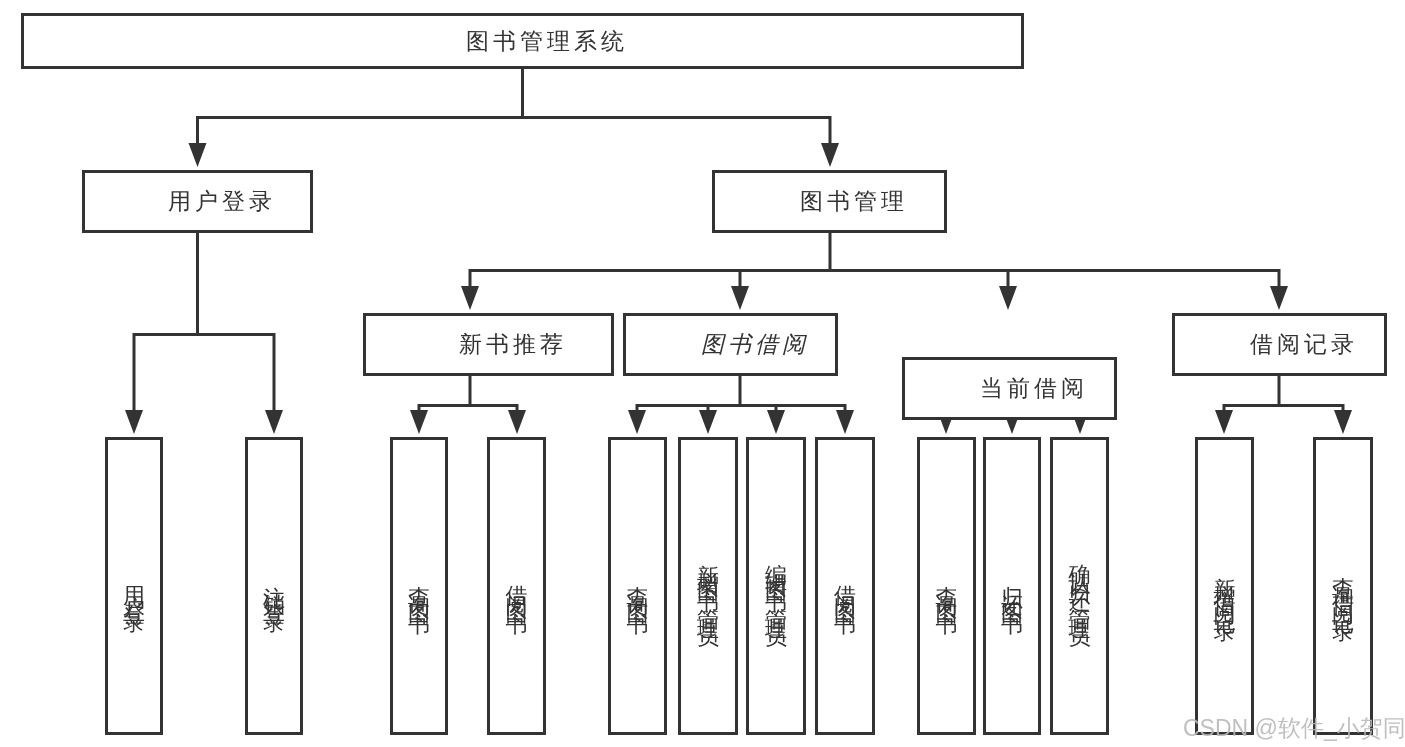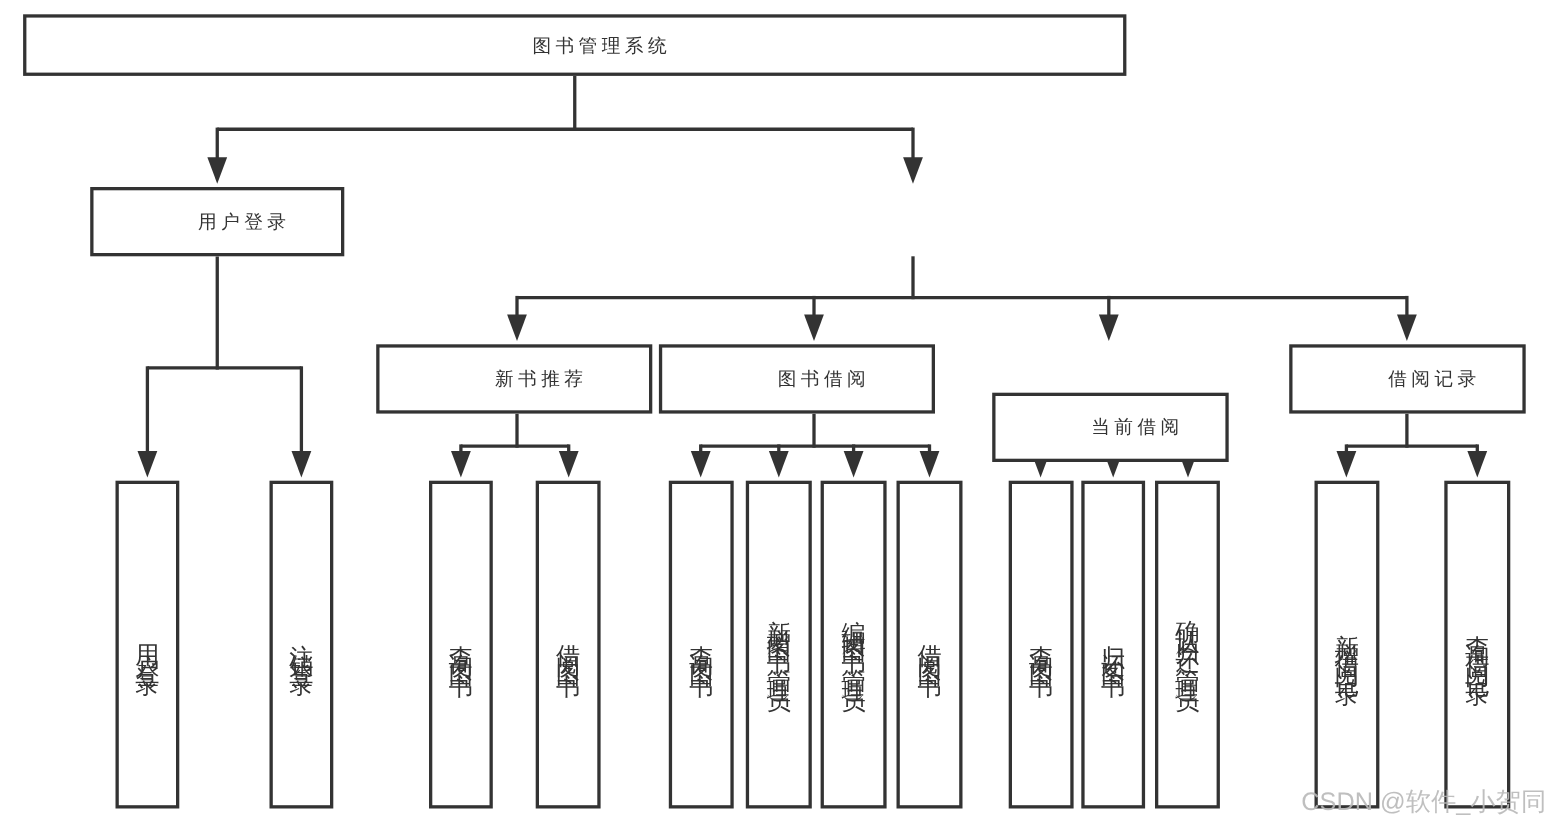--- a/index.html
+++ b/index.html
@@ -24,21 +24,21 @@
     box-sizing: border-box;
     border: 3px solid #333333;
     background: #ffffff;
     color: #333333;
     display: flex;
     align-items: center;
     justify-content: center;
     z-index: 1;
   }
   .h-node {
-    font-size: 17px;
+    font-size: 23px;
     letter-spacing: 4px;
     text-indent: 4px;
     white-space: nowrap;
     padding-left: 45px;
   }
   .v-node {
     writing-mode: vertical-rl;
     text-orientation: mixed;
     font-size: 22px;
     letter-spacing: 9px;
@@ -118,23 +118,24 @@
     <line x1="1224" y1="405.5" x2="1343" y2="405.5"></line>
     <line x1="1224" y1="404" x2="1224" y2="413"></line>
     <polygon points="1224,434 1215,410 1233,410"></polygon>
     <line x1="1343" y1="404" x2="1343" y2="413"></line>
     <polygon points="1343,434 1334,410 1352,410"></polygon>
   </svg>
 
   <div class="node h-node" style="left:21px; top:13px; width:1003px; height:56px;">图书管理系统</div>
 
   <div class="node h-node" style="left:82px; top:170px; width:231px; height:63px;">用户登录</div>
+  <div class="node h-node" style="left:712px; top:170px; width:235px; height:63px;">图书管理</div>
 
-  <div class="node h-node" style="left:342px; top:313px; width:251px; height:63px;">新书推荐</div>
-  <div class="node h-node" style="left:599px; top:313px; width:251px; height:63px;">图书借阅</div>
+  <div class="node h-node" style="left:363px; top:313px; width:251px; height:63px;">新书推荐</div>
+  <div class="node h-node" style="left:623px; top:313px; width:215px; height:63px;font-style:italic;">图书借阅</div>
   <div class="node h-node" style="left:902px; top:313px; width:215px; height:63px;margin-top:44px;">当前借阅</div>
   <div class="node h-node" style="left:1172px; top:313px; width:215px; height:63px;">借阅记录</div>
 
   <div class="node v-node" style="left:105px; top:437px; width:58px; height:298px;">用户登录</div>
   <div class="node v-node" style="left:245px; top:437px; width:58px; height:298px;">注销登录</div>
 
   <div class="node v-node" style="left:390px; top:437px; width:58px; height:298px;">查询图书</div>
   <div class="node v-node" style="left:487px; top:437px; width:59px; height:298px;">借阅图书</div>
 
   <div class="node v-node" style="left:608px; top:437px; width:59px; height:298px;">查询图书</div>

